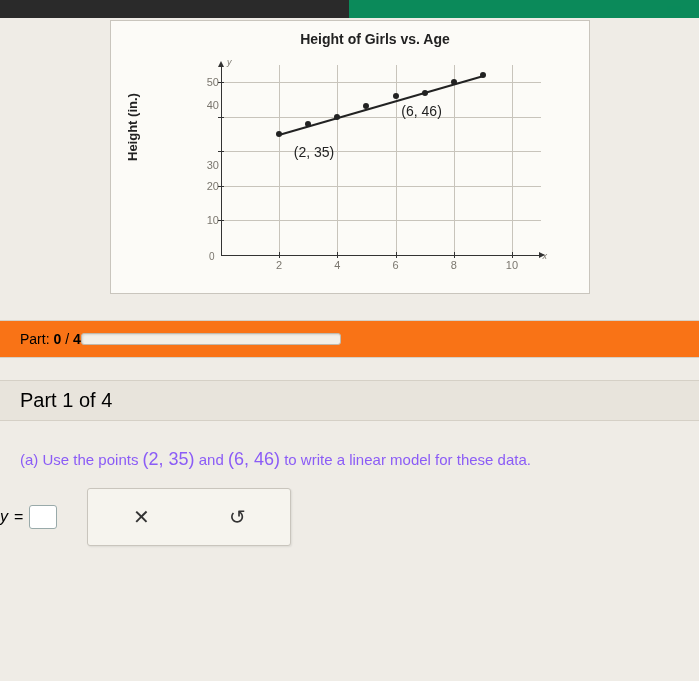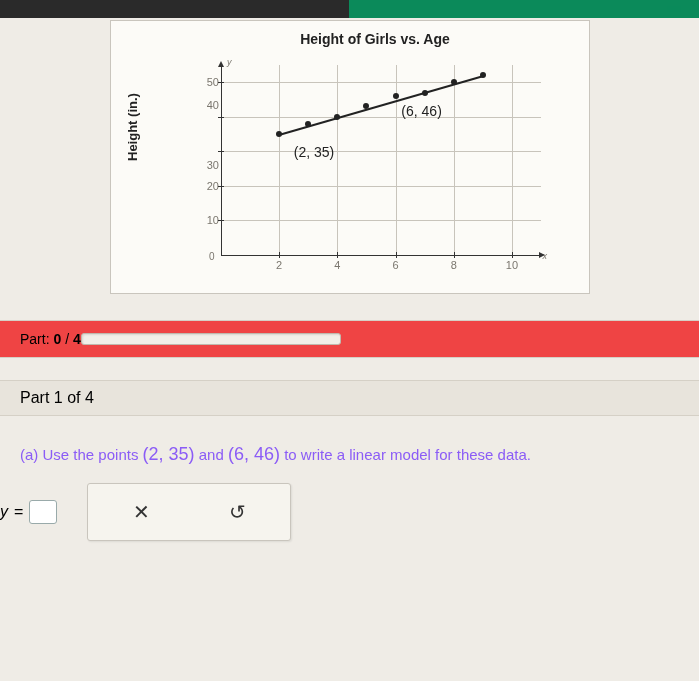--- a/index.html
+++ b/index.html
@@ -85,21 +85,21 @@
     .plot .xtick { top: calc(100% - 16px); transform: translateX(-50%); }
     .plot .axis-label-y { position:absolute; font-size:9px; color:#7a766e; font-style:italic; left:36px; top:2px; }
     .plot .axis-label-x { position:absolute; font-size:9px; color:#7a766e; font-style:italic; right:4px; bottom:14px; }
     .origin { position:absolute; font-size:10px; color:#7a766e; }
     .pt { position: absolute; width: 6px; height: 6px; background:#222; border-radius:50%; transform:translate(-50%,-50%); }
     .trend { position:absolute; height:2px; background:#222; transform-origin:left center; }
     .annot { position:absolute; font-size:14px; color:#222; white-space:nowrap; }
 
     .progress-row {
       margin-top: 26px;
-      background: #ef4444;
+      background: #f97316;
       border-top: 1px solid #d5d0c6;
       border-bottom: 1px solid #d5d0c6;
       padding: 10px 20px;
       display: flex;
       align-items: center;
       font-size: 14px;
     }
     .progress-row b { font-weight: bold; }
     .progress-bar {
       flex: 0 0 260px;
@@ -108,21 +108,21 @@
       background: #f2efe8;
       border-radius: 3px;
       box-shadow: inset 1px 1px 2px rgba(0,0,0,.1);
     }
     .part-header {
       margin-top: 22px;
       background: #e8e4dc;
       border-top: 1px solid #d5d0c6;
       border-bottom: 1px solid #d5d0c6;
       padding: 8px 20px;
-      font-size: 16px;
+      font-size: 20px;
     }
     .question {
       padding: 28px 20px 18px 20px;
       font-size: 15px;
       color: #8b5cf6;
     }
     .question .big { font-size: 18px; }
     .answer-row {
       padding: 0 0 40px 0;
       display: flex;

